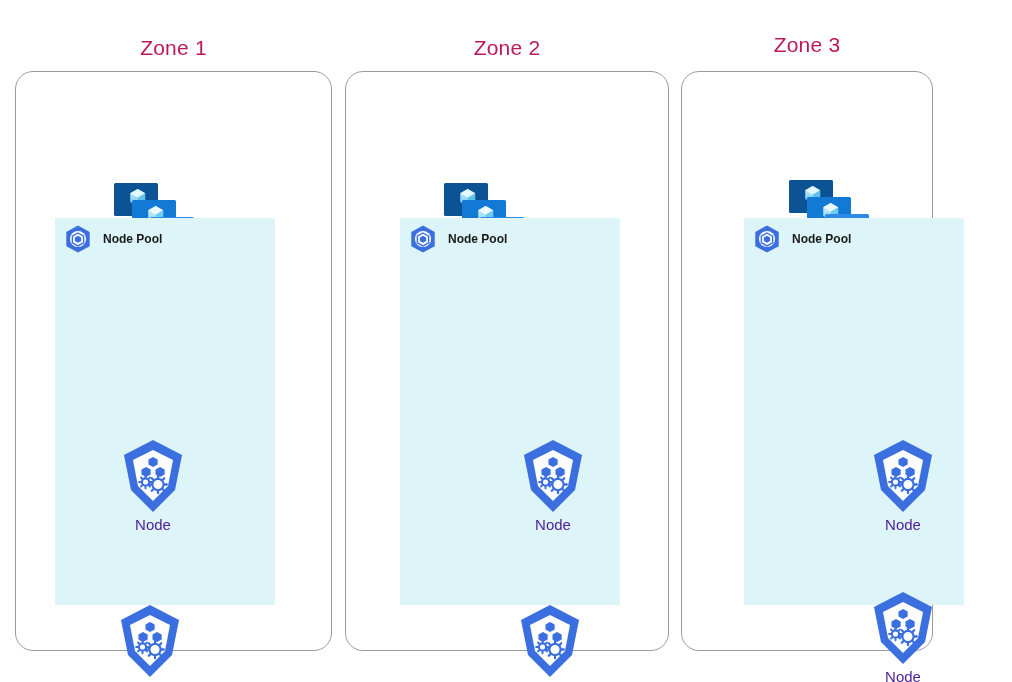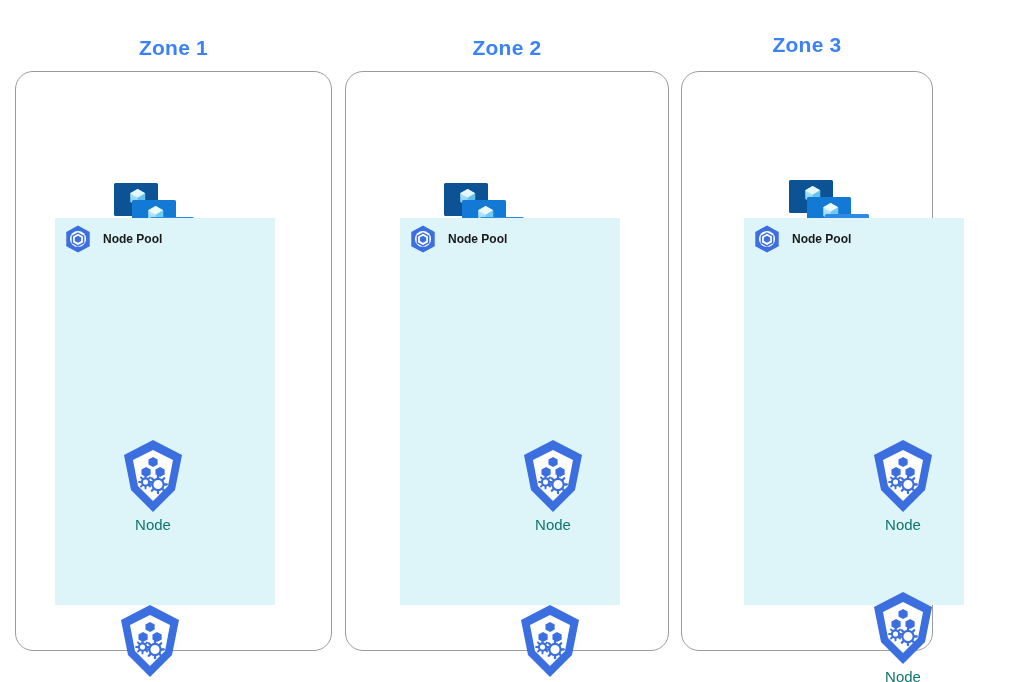--- a/index.html
+++ b/index.html
@@ -27,22 +27,22 @@
     top: 0;
     height: 682px;
   }
 
   .zone-title {
     position: absolute;
     left: 0;
     width: 100%;
     text-align: center;
     font-size: 21px;
-    color: #3b82f6;
-    font-weight: 700;
+    color: #be185d;
+    font-weight: 400;
     letter-spacing: 0.2px;
     white-space: nowrap;
   }
 
   .zone-box {
     position: absolute;
     left: 0;
     width: 100%;
     background: #ffffff;
     border: 1px solid #9b9b9b;
@@ -102,21 +102,21 @@
   }
   .node-icon {
     display: block;
     margin: 0 auto;
     width: 76px;
     height: 76px;
   }
   .node-label {
     text-align: center;
     font-size: 15px;
-    color: #0f766e;
+    color: #4c1d95;
     margin-top: 2px;
     white-space: nowrap;
   }
 </style>
 </head>
 <body>
 
 <div class="canvas">
 
 <div class="zone" style="left: 15px; width: 317px;">

